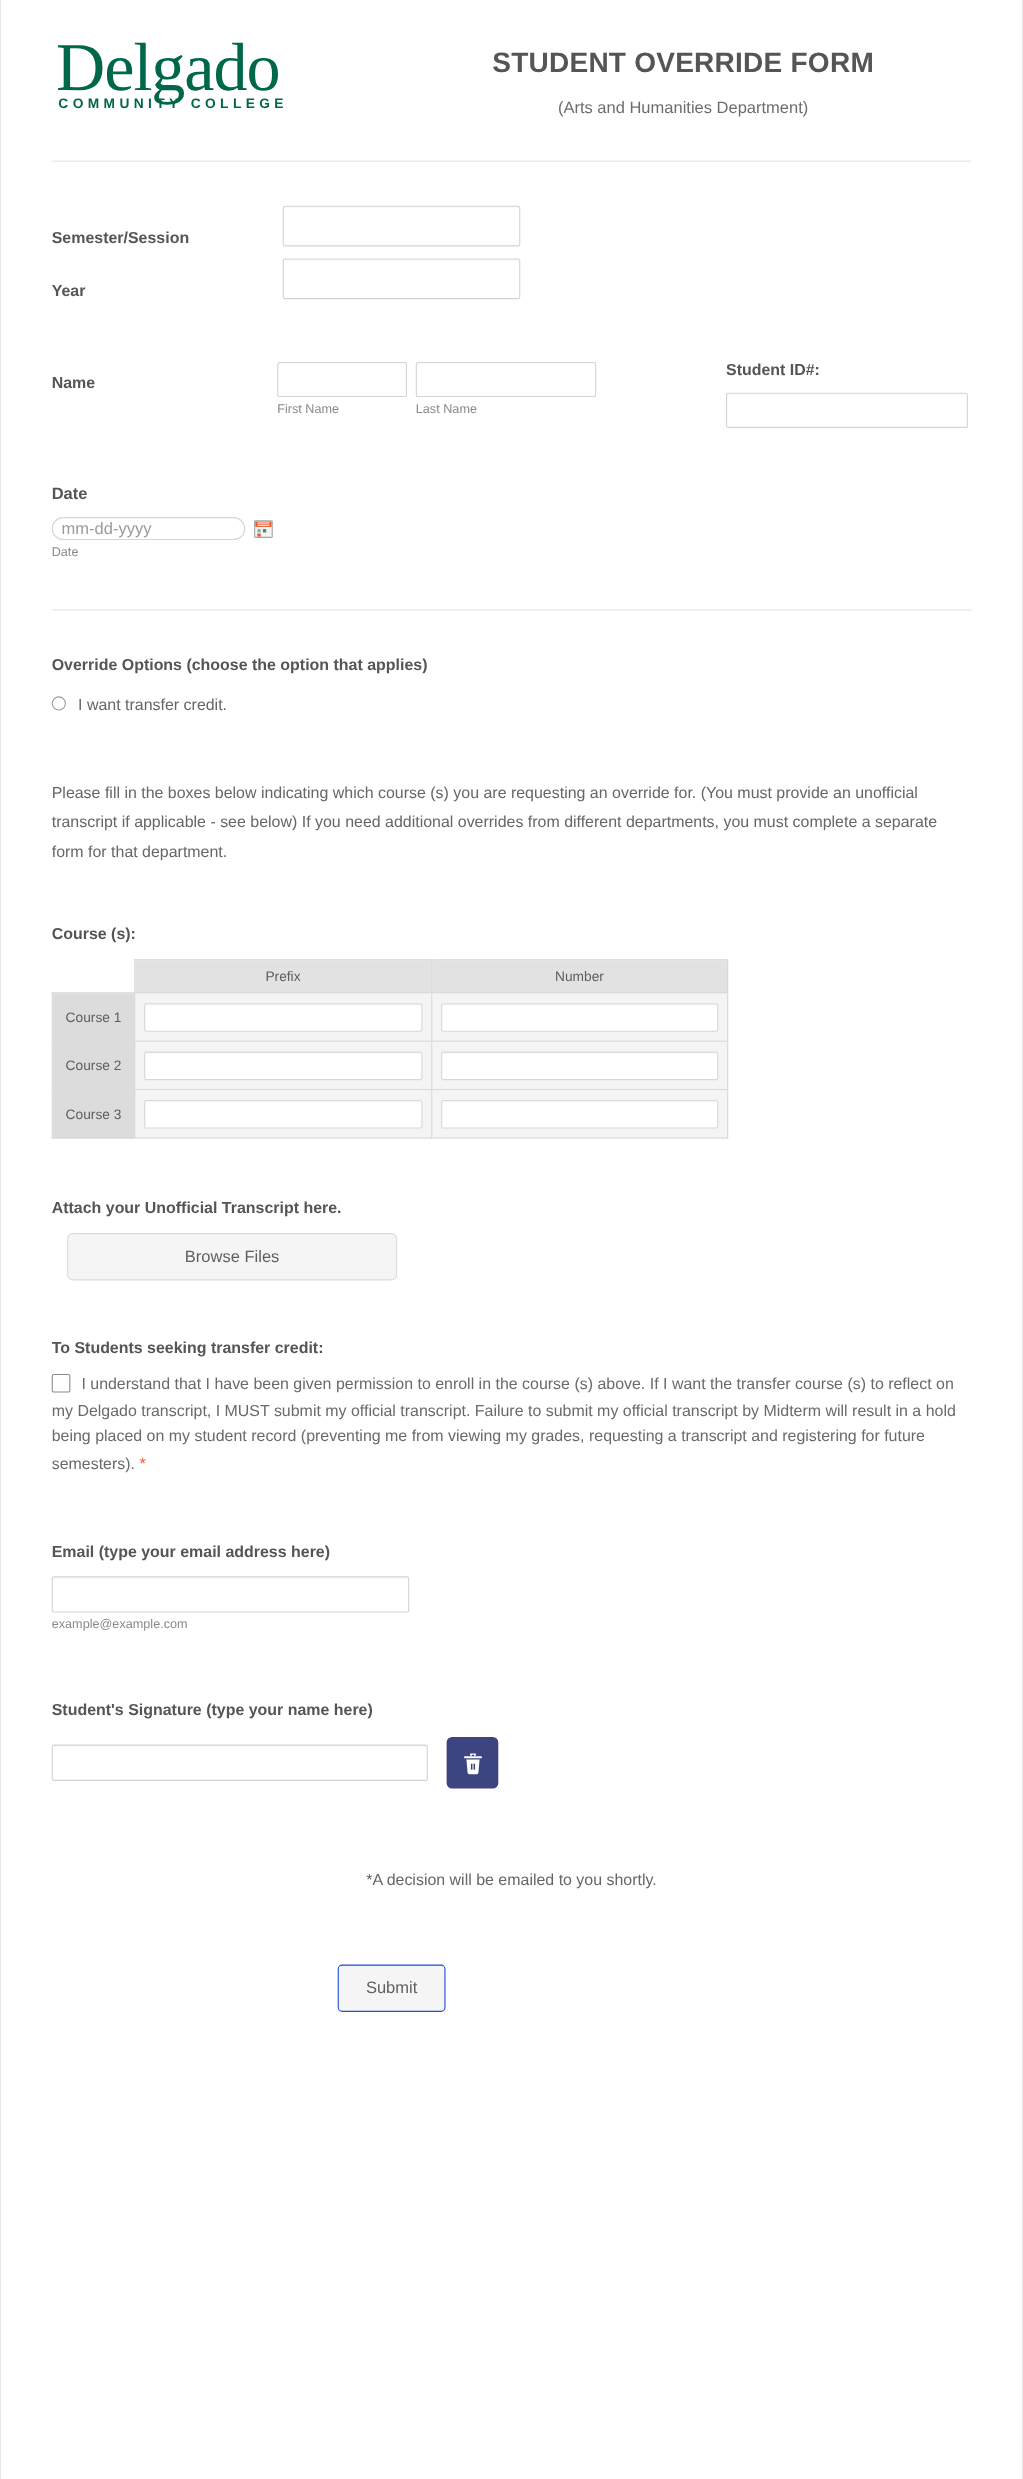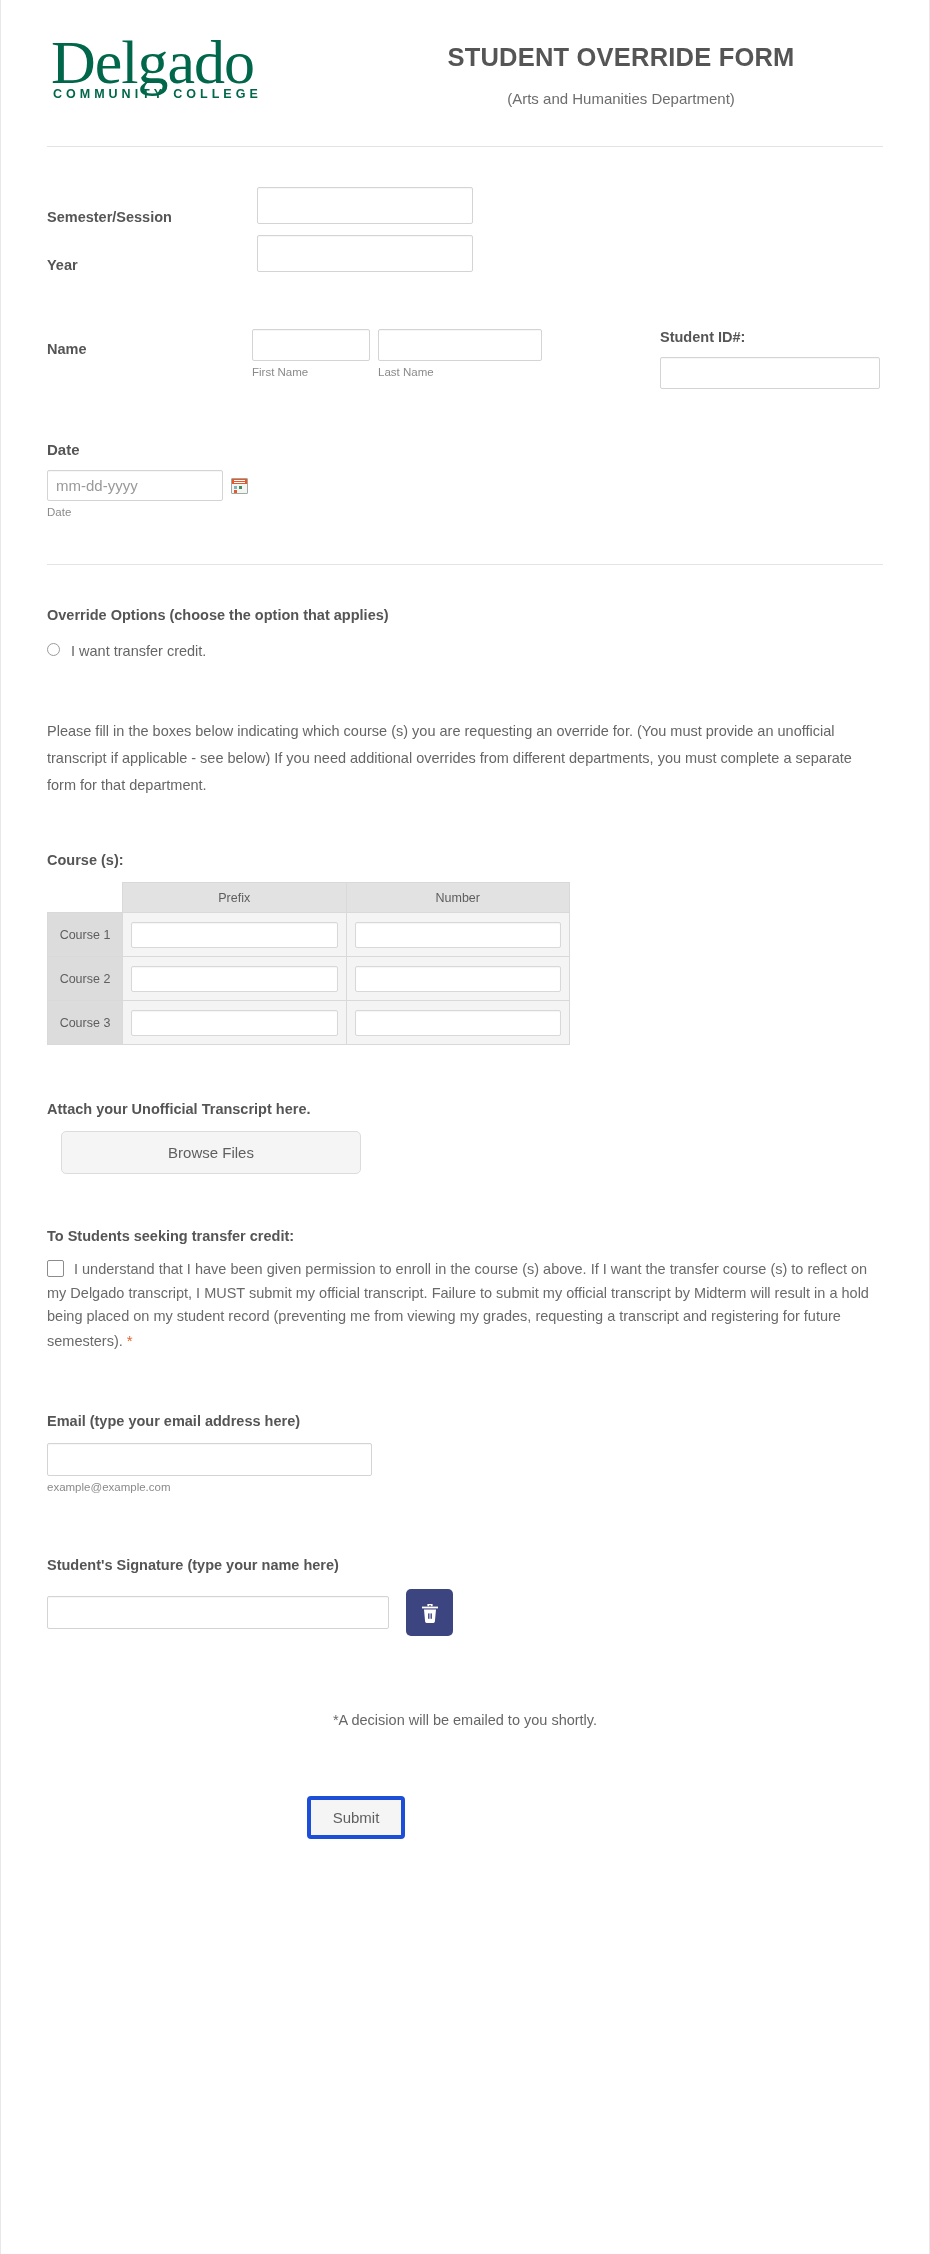--- a/index.html
+++ b/index.html
@@ -158,21 +158,21 @@
 
   
   .date-wrap { margin-top: 52px; }
   .date-title {
     font-size: 15px;
     font-weight: 700;
     color: #555555;
     margin-bottom: 12px;
   }
   .date-row { display: flex; align-items: center; }
-  .date-input { width: 176px; height: 31px; font-size: 15px; }
+  .date-input { width: 176px; height: 21px; font-size: 15px; border-radius: 11px; }
   .cal-icon {
     width: 17px; height: 16px;
     margin-left: 8px;
     display: inline-block;
     position: relative;
     border: 1px solid #9ea9a2;
     border-radius: 1px;
     background: #f2f5f3;
     overflow: hidden;
   }
@@ -244,21 +244,21 @@
   
   .courses-wrap { margin-top: 54px; }
   .courses-title {
     font-size: 14.5px;
     font-weight: 700;
     color: #555555;
     margin-bottom: 14px;
   }
   table.courses {
     border-collapse: collapse;
-    width: 523px;
+    width: 615px;
     margin-left: 0px;
     table-layout: fixed;
   }
   table.courses th, table.courses td {
     border: 1px solid #d9d9d9;
     padding: 0;
   }
   table.courses th.corner {
     background: transparent;
     border: none;
@@ -392,21 +392,21 @@
   .submit-wrap {
     margin-top: 68px;
     text-align: left;
     padding-left: 260px;
     padding-bottom: 80px;
   }
   .submit-btn {
     width: 98px;
     height: 43px;
     background: #f5f5f5;
-    border: 4px solid #1d4ed8;
+    border: 1px solid #1d4ed8;
     border-radius: 4px;
     font-family: "Liberation Sans", sans-serif;
     font-size: 15px;
     color: #5f5f5f;
     cursor: pointer;
   }
 </style>
 </head>
 <body>
 

